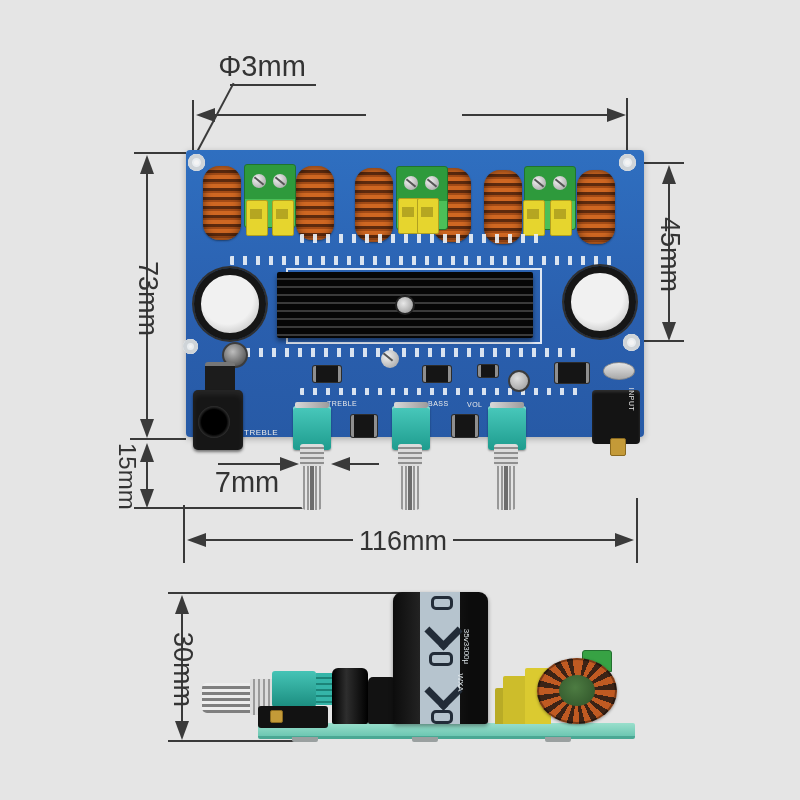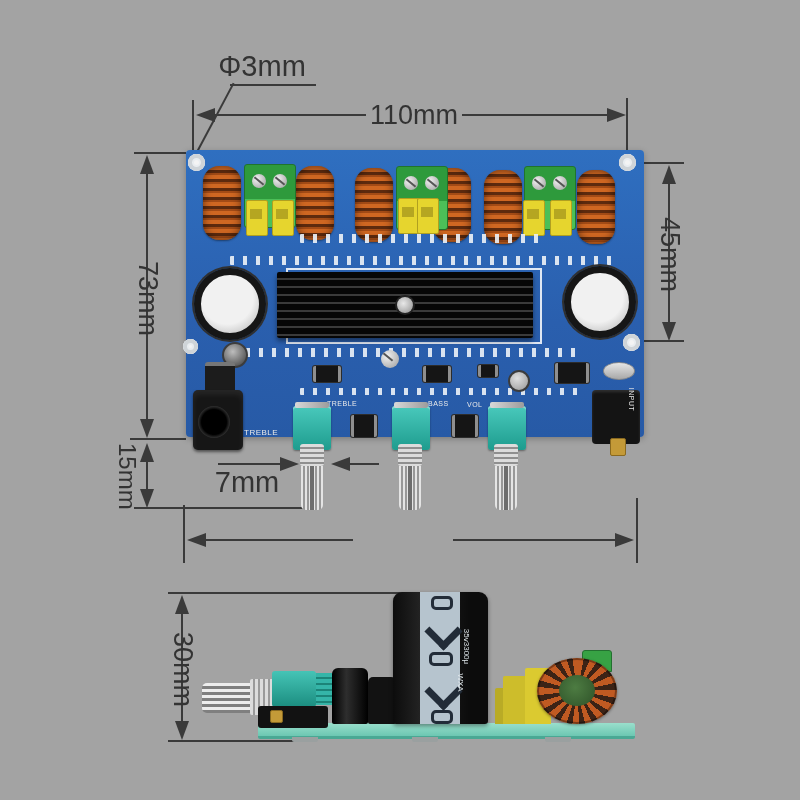--- a/index.html
+++ b/index.html
@@ -1,16 +1,16 @@
 <!DOCTYPE html>
 <html><head>
 <meta charset="utf-8">
 <style>
   html,body{margin:0;padding:0;background:#fff;}
-  .canvas{position:relative;width:800px;height:800px;background:#a3a3a3;overflow:hidden;
+  .canvas{position:relative;width:800px;height:800px;background:#e5e5e5;overflow:hidden;
           font-family:"Liberation Sans",sans-serif;color:#2e2e2e;}
   .abs{position:absolute;}
   
   .dl{position:absolute;background:#3a3a3a;}
   .dl.h{height:2px;} .dl.v{width:2px;}
   .arr{position:absolute;width:0;height:0;border-style:solid;}
   .a-left {border-width:7px 19px 7px 0;border-color:transparent #3a3a3a transparent transparent;}
   .a-right{border-width:7px 0 7px 19px;border-color:transparent transparent transparent #3a3a3a;}
   .a-up   {border-width:0 7px 19px 7px;border-color:transparent transparent #3a3a3a transparent;}
   .a-down {border-width:19px 7px 0 7px;border-color:#3a3a3a transparent transparent transparent;}
@@ -97,21 +97,20 @@
 <div class="canvas">
 
   <div class="dtext" style="left:212px;top:50px;width:100px;font-size:29px;">Φ3mm</div>
   <div class="dl h" style="left:230px;top:84px;width:86px;"></div>
   <div class="dl h" style="left:197px;top:151px;width:78px;transform-origin:0 50%;transform:rotate(-62deg);"></div>
 
   <div class="dl v" style="left:192px;top:100px;height:54px;"></div>
   <div class="dl v" style="left:626px;top:98px;height:64px;"></div>
   <div class="arr a-left" style="left:196px;top:108px;"></div>
   <div class="dl h" style="left:214px;top:114px;width:152px;"></div>
-  <div class="dtext" style="left:366px;top:100px;width:96px;">110mm</div>
   <div class="dl h" style="left:462px;top:114px;width:146px;"></div>
   <div class="arr a-right" style="left:607px;top:108px;"></div>
 
   <div class="dl h" style="left:630px;top:162px;width:54px;"></div>
   <div class="arr a-up" style="left:662px;top:165px;"></div>
   <div class="dl v" style="left:668px;top:183px;height:140px;"></div>
   <div class="dtext vrot" style="left:630px;top:239px;width:78px;">45mm</div>
   <div class="arr a-down" style="left:662px;top:322px;"></div>
   <div class="dl h" style="left:626px;top:340px;width:58px;"></div>
 
@@ -131,20 +130,21 @@
   <div class="dl h" style="left:218px;top:463px;width:64px;"></div>
   <div class="arr a-right" style="left:280px;top:457px;"></div>
   <div class="arr a-left" style="left:331px;top:457px;"></div>
   <div class="dl h" style="left:349px;top:463px;width:30px;"></div>
   <div class="dtext" style="left:214px;top:466px;width:66px;font-size:29px;">7mm</div>
 
   <div class="dl v" style="left:183px;top:505px;height:58px;"></div>
   <div class="dl v" style="left:636px;top:498px;height:65px;"></div>
   <div class="arr a-left" style="left:187px;top:533px;"></div>
   <div class="dl h" style="left:205px;top:539px;width:148px;"></div>
+  <div class="dtext" style="left:353px;top:526px;width:100px;">116mm</div>
   <div class="dl h" style="left:453px;top:539px;width:162px;"></div>
   <div class="arr a-right" style="left:615px;top:533px;"></div>
 
   <div class="dl h" style="left:168px;top:592px;width:240px;"></div>
   <div class="arr a-up" style="left:175px;top:595px;"></div>
   <div class="dl v" style="left:181px;top:613px;height:108px;"></div>
   <div class="dtext vrot" style="left:144px;top:654px;width:76px;">30mm</div>
   <div class="arr a-down" style="left:175px;top:721px;"></div>
   <div class="dl h" style="left:168px;top:740px;width:128px;"></div>
 

